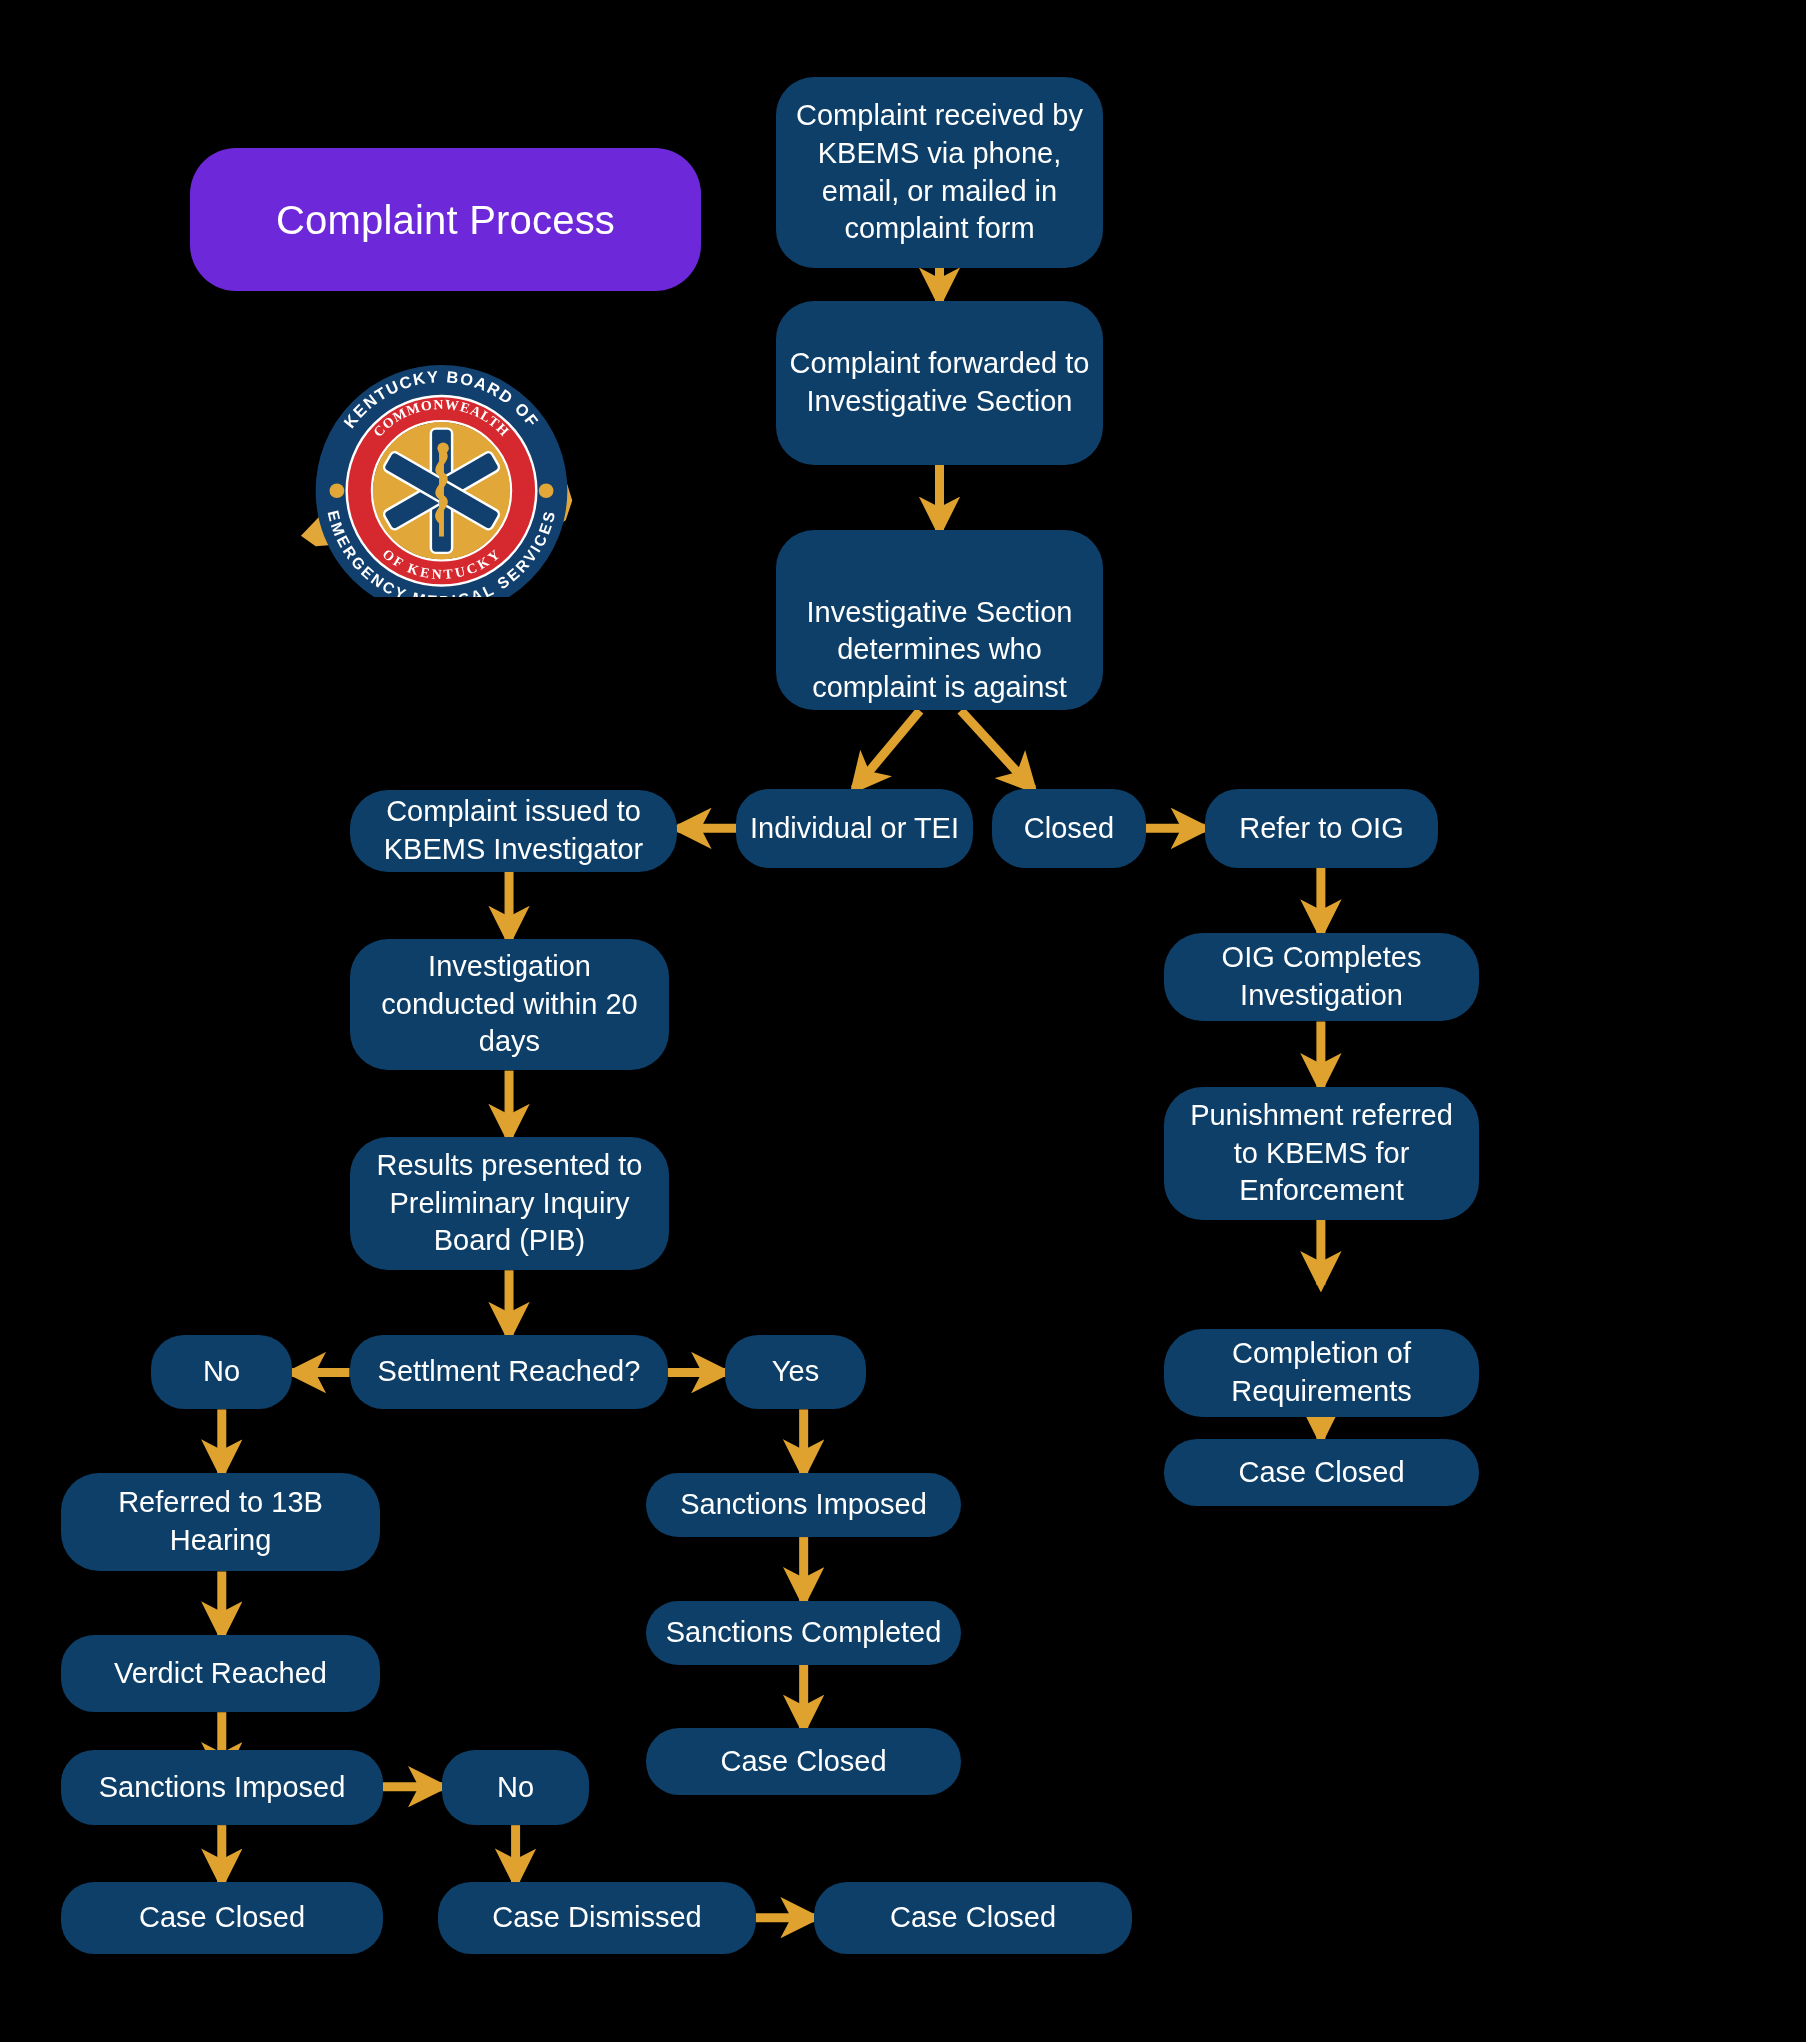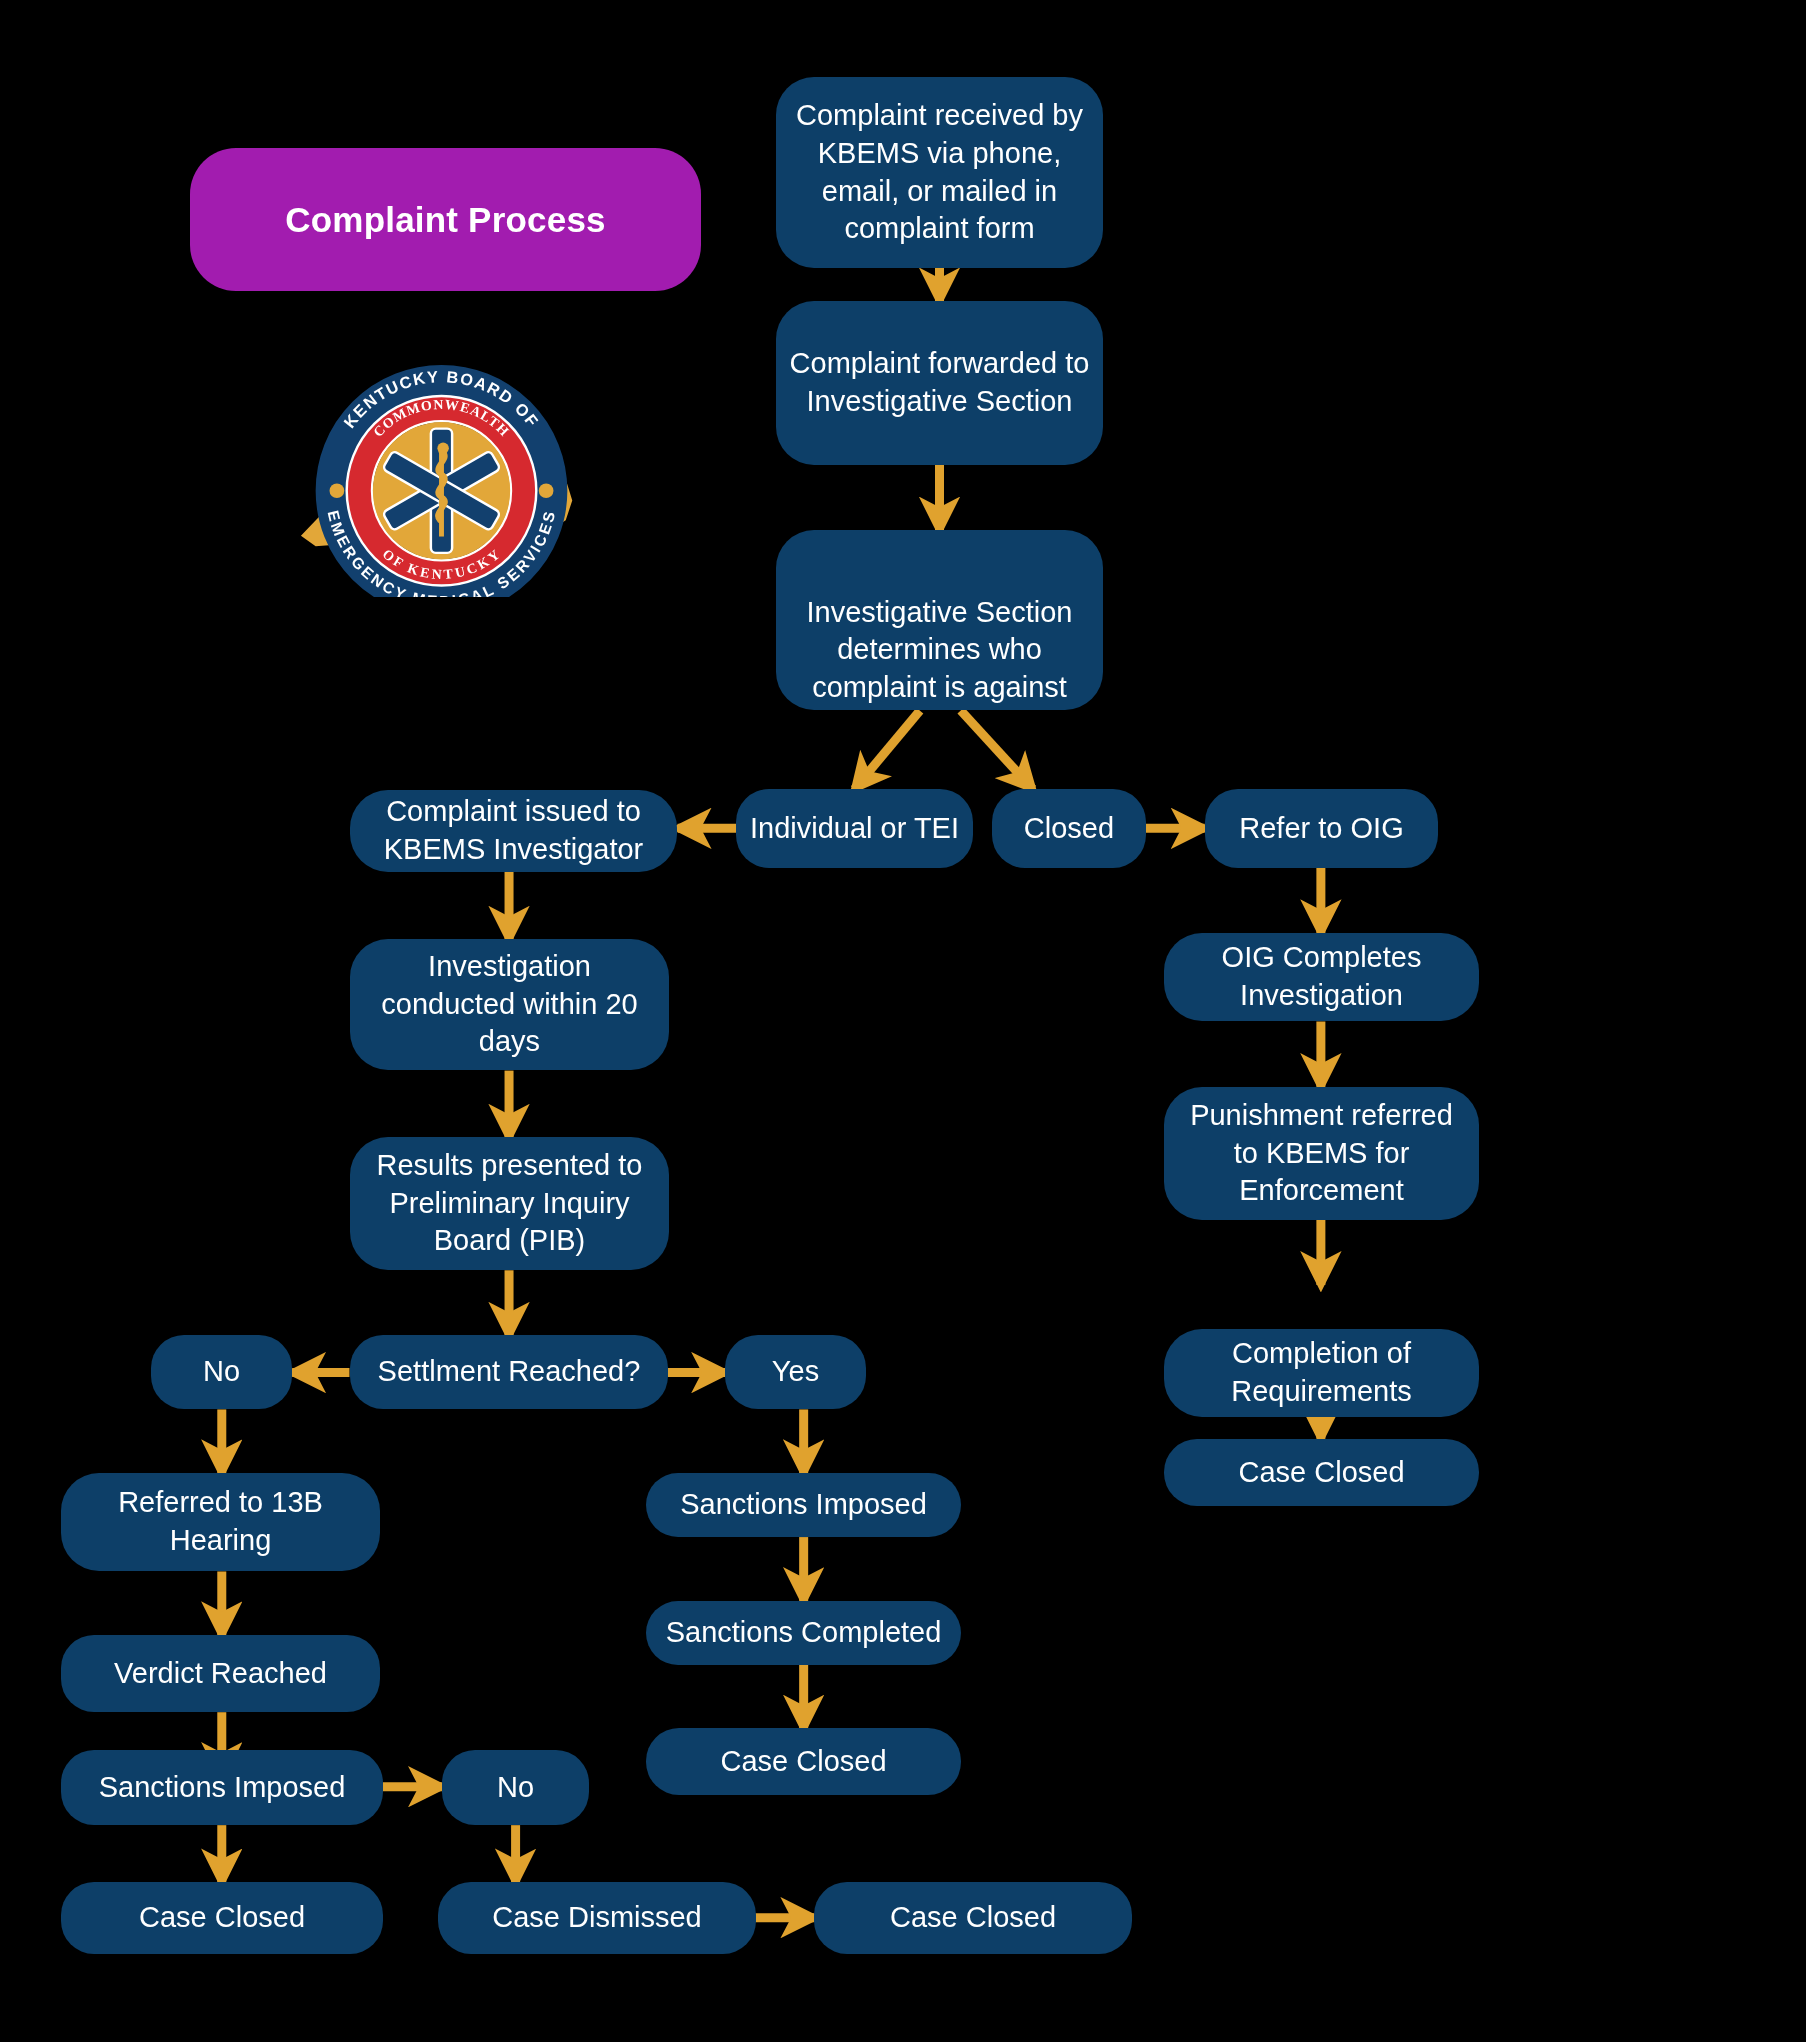--- a/index.html
+++ b/index.html
@@ -14,25 +14,25 @@
     background: #000000;
     font-family: "Liberation Sans", sans-serif;
     overflow: hidden;
   }
   
   .title-pill {
     position: absolute;
     display: flex;
     align-items: center;
     justify-content: center;
-    background: #a21caf;
+    background: #6d28d9;
     border-radius: 46px;
     color: #FFFFFF;
-    font-size: 35px;
-    font-weight: 700;
+    font-size: 40px;
+    font-weight: 400;
     letter-spacing: 0.2px;
     text-align: center;
     line-height: 1.2;
   }
   
   .node {
     position: absolute;
     display: flex;
     align-items: center;
     justify-content: center;

